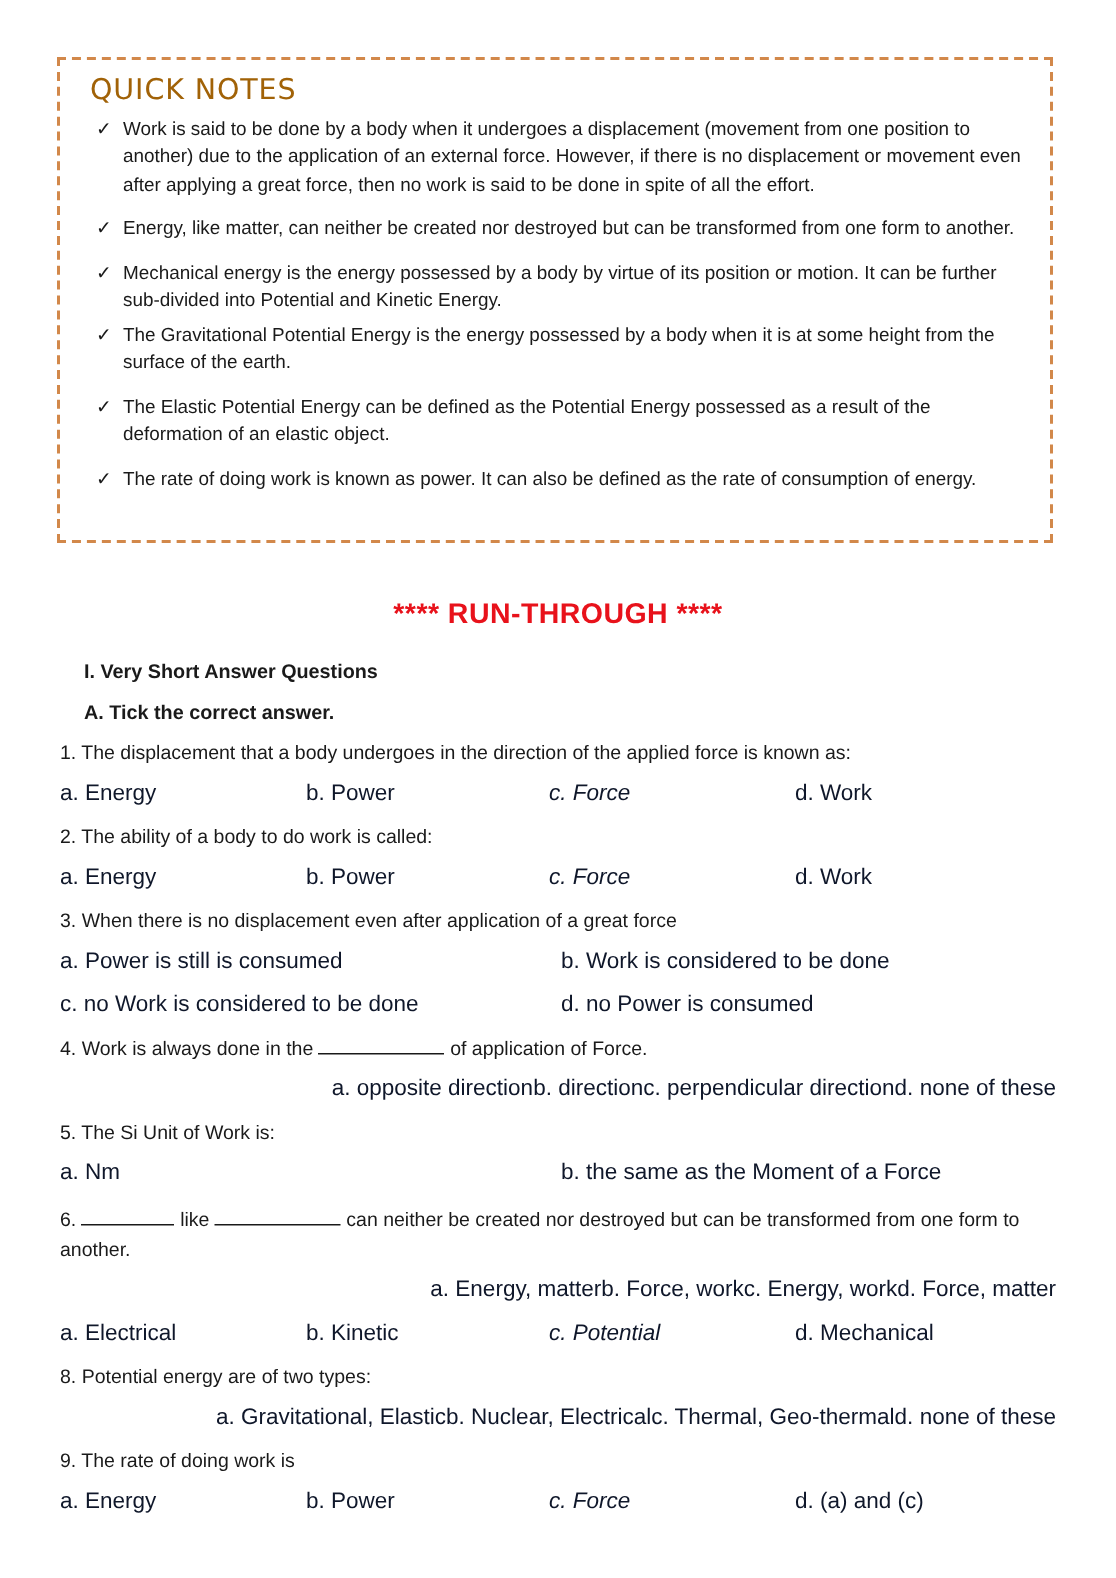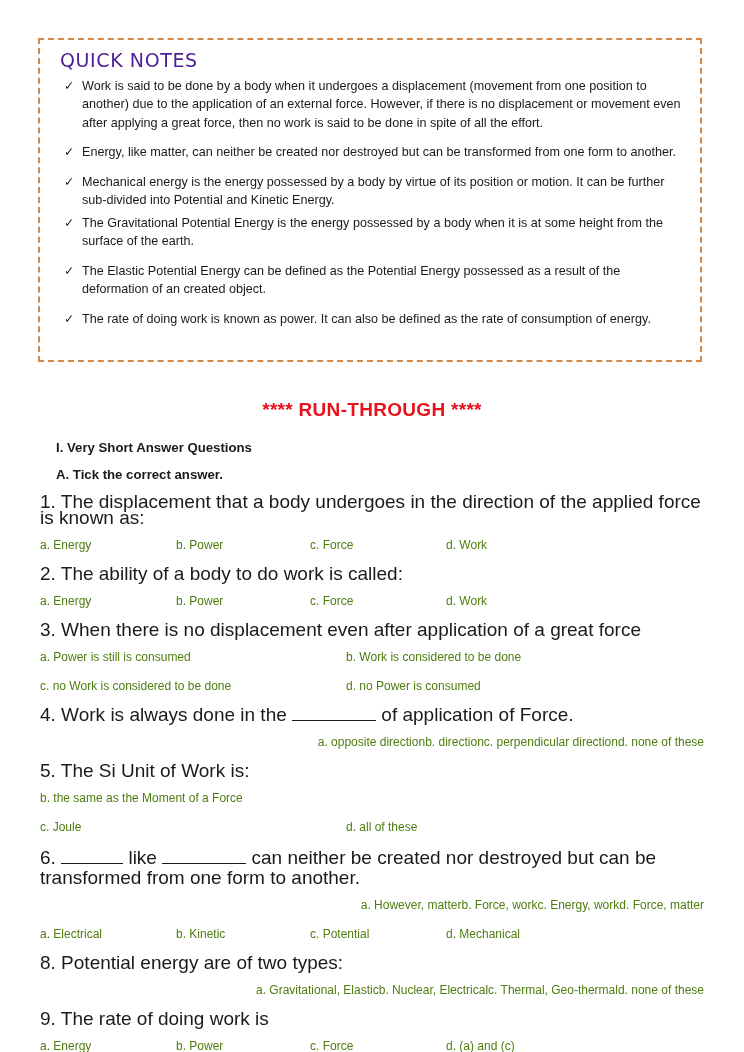--- a/index.html
+++ b/index.html
@@ -24,21 +24,21 @@
     height: 324px;
     border: 2px dashed #d2884a;
     background: #ffffff;
     padding: 8px 14px 6px 14px;
   }
   .notes-title {
     font-family: "DejaVu Sans", sans-serif;
     font-size: 19px;
     font-weight: 400;
     letter-spacing: 0.6px;
-    color: #4c1d95;
+    color: #a16207;
     margin: 2px 0 6px 6px;
     line-height: 1.1;
   }
   .note-item {
     display: flex;
     align-items: flex-start;
     margin: 0 0 11px 0;
     padding: 0;
   }
   .note-item.tight { margin-bottom: 4px; }
@@ -81,38 +81,39 @@
     width: 664px;
   }
   .sec-head {
     font-size: 13.2px;
     font-weight: bold;
     color: #1a1a1a;
     margin: 0 0 11px 16px;
     line-height: 16px;
   }
   .q-line {
-    font-size: 19px;
+    font-size: 13px;
     line-height: 16px;
     color: #1a1a1a;
     margin: 0 0 11px 0;
   }
   .q-line.wrap2 { line-height: 20px; margin-bottom: 9px; }
 
   .opts {
     display: flex;
-    font-size: 12px;
+    font-size: 15px;
     line-height: 16px;
-    color: #4d7c0f;
+    color: #0f172a;
     margin: 0 0 13px 0;
+    gap: 28px;
   }
   
   .opts.c4 > span:nth-child(1) { flex: 0 0 136px; }
   .opts.c4 > span:nth-child(2) { flex: 0 0 134px; }
-  .opts.c4 > span:nth-child(3) { flex: 0 0 136px; }
+  .opts.c4 > span:nth-child(3) { flex: 0 0 136px; font-style: italic; }
   .opts.c4 > span:nth-child(4) { flex: 0 0 auto; }
   
   .opts.c2 > span:nth-child(1) { flex: 0 0 306px; }
   .opts.c2 > span:nth-child(2) { flex: 0 0 auto; }
   
   .opts.flow { display: block; text-align: right; }
   .opts.flow > span { display: inline; }
   .gap-sm { display: inline-block; width: 8px; }
   .gap-md { display: inline-block; width: 22px; }
   .gap-lg { display: inline-block; width: 34px; }
@@ -150,21 +151,21 @@
       <span class="note-text">Mechanical energy is the energy possessed by a body by virtue of its position or motion. It can be further sub-divided into Potential and Kinetic Energy.</span>
     </div>
 
     <div class="note-item">
       <span class="note-check">✓</span>
       <span class="note-text">The Gravitational Potential Energy is the energy possessed by a body when it is at some height from the surface of the earth.</span>
     </div>
 
     <div class="note-item">
       <span class="note-check">✓</span>
-      <span class="note-text">The Elastic Potential Energy can be defined as the Potential Energy possessed as a result of the deformation of an created object.</span>
+      <span class="note-text">The Elastic Potential Energy can be defined as the Potential Energy possessed as a result of the deformation of an elastic object.</span>
     </div>
 
     <div class="note-item">
       <span class="note-check">✓</span>
       <span class="note-text">The rate of doing work is known as power. It can also be defined as the rate of consumption of energy.</span>
     </div>
   </div>
 
   <div class="runthrough">**** RUN-THROUGH ****</div>
 
@@ -203,36 +204,33 @@
       <span>4. Work is always done in the</span>
       <span class="blank b1"></span>
       <span>of application of Force.</span>
     </div>
     <div class="opts flow">
       <span>a. opposite direction</span><span class="gap-sm"></span><span>b. direction</span><span class="gap-lg"></span><span>c. perpendicular direction</span><span class="gap-md"></span><span>d. none of these</span>
     </div>
 
     <div class="q-line">5. The Si Unit of Work is:</div>
     <div class="opts c2">
+      <span>a. Nm</span>
       <span>b. the same as the Moment of a Force</span>
-    </div>
-    <div class="opts c2">
-      <span>c. Joule</span>
-      <span>d. all of these</span>
     </div>
 
     <div class="q-line wrap2">
       <span>6.</span>
       <span class="blank b2"></span>
       <span>like</span>
       <span class="blank b3"></span>
       <span>can neither be created nor destroyed but can be transformed from one form to another.</span>
     </div>
     <div class="opts flow">
-      <span>a. However, matter</span><span class="gap-md"></span><span>b. Force, work</span><span class="gap-md"></span><span>c. Energy, work</span><span class="gap-md"></span><span>d. Force, matter</span>
+      <span>a. Energy, matter</span><span class="gap-md"></span><span>b. Force, work</span><span class="gap-md"></span><span>c. Energy, work</span><span class="gap-md"></span><span>d. Force, matter</span>
     </div>
 
     <div class="opts c4">
       <span>a. Electrical</span>
       <span>b. Kinetic</span>
       <span>c. Potential</span>
       <span>d. Mechanical</span>
     </div>
 
     <div class="q-line">8. Potential energy are of two types:</div>

